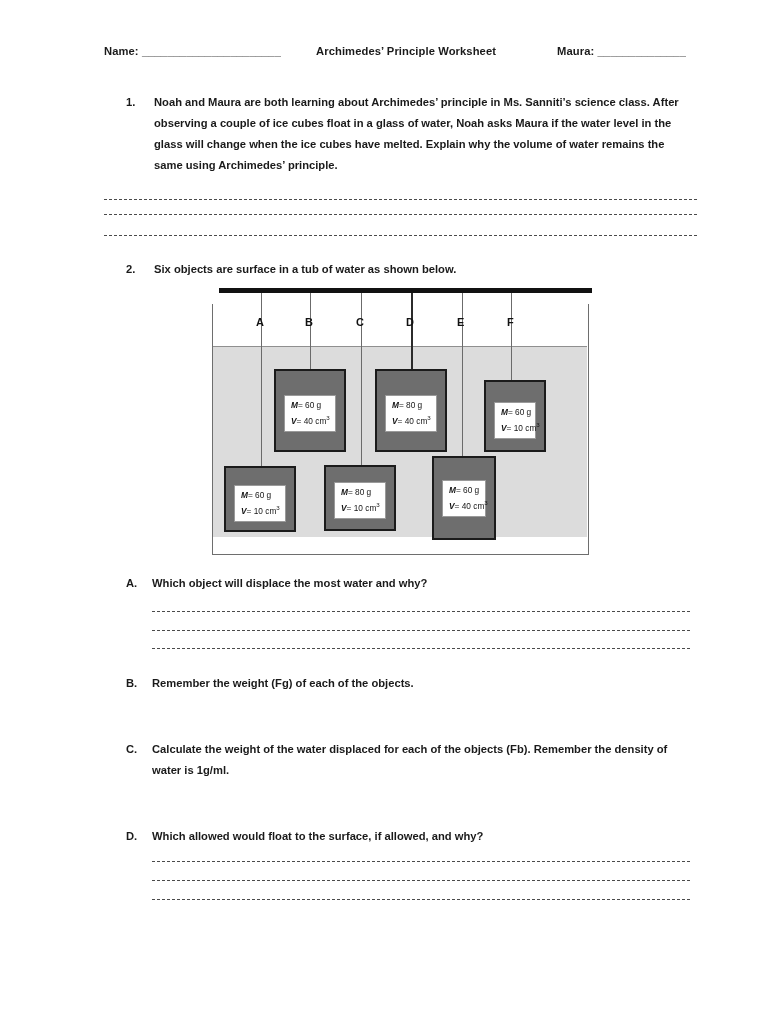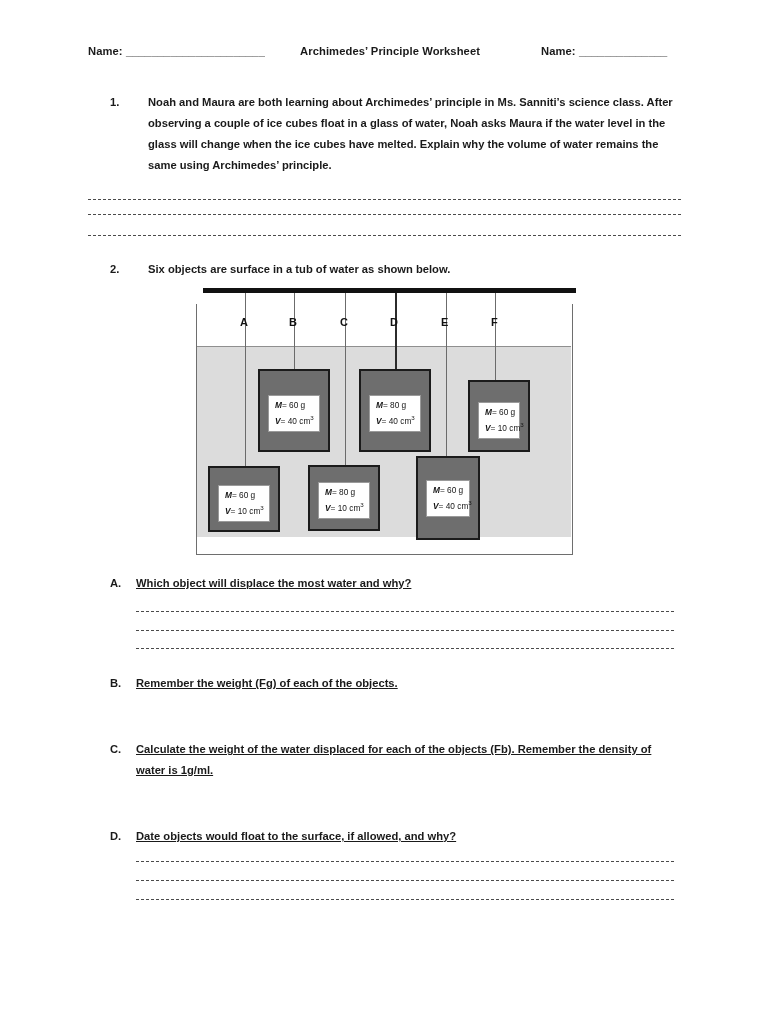--- a/index.html
+++ b/index.html
@@ -11,21 +11,21 @@
     width: 768px;
     height: 1024px;
     font-family: "Liberation Sans", sans-serif;
     color: #1a1a1a;
     position: relative;
     overflow: hidden;
   }
 
   .page {
     position: absolute;
-    left: 0; top: 0;
+    left: 16px; top: 0;
     width: 696px;
     height: 1024px;
   }
 
   
   .header-row {
     position: absolute;
     left: 88px;
     top: 45px;
     width: 594px;
@@ -46,21 +46,21 @@
     line-height: 21px;
   }
   .q-num {
     position: absolute;
     left: 0;
     top: 0;
     width: 26px;
     text-align: left;
   }
   .q-text {
-    margin-left: 38px;
+    margin-left: 28px;
     display: block;
   }
 
   #q1 { left: 110px; top: 92px; width: 570px; }
   #q2 { left: 110px; top: 259px; width: 570px; }
 
   .sub-block {
     position: absolute;
     font-size: 11.2px;
     font-weight: bold;
@@ -68,21 +68,20 @@
   }
   .sub-letter {
     position: absolute;
     left: 0;
     top: 0;
     width: 26px;
   }
   .sub-text {
     margin-left: 26px;
     display: block;
-    text-decoration: underline;
   }
   #subA { left: 110px; top: 573px; width: 565px; }
   #subB { left: 110px; top: 673px; width: 565px; }
   #subC { left: 110px; top: 739px; width: 565px; }
   #subD { left: 110px; top: 826px; width: 565px; }
 
   
   .rule {
     position: absolute;
     height: 0;
@@ -168,21 +167,21 @@
   .card sup { font-size: 6.2px; vertical-align: super; }
 </style>
 </head>
 <body>
 
 <div class="page">
 
   <div class="header-row">
     <span class="hdr-name">Name: ______________________</span>
     <span class="hdr-title">Archimedes’ Principle Worksheet</span>
-    <span class="hdr-date">Name: ______________</span>
+    <span class="hdr-date">Maura: ______________</span>
   </div>
 
   <div class="q-block" id="q1">
     <span class="q-num">1.</span>
     <span class="q-text">Noah and Maura are both learning about Archimedes’ principle in Ms. Sanniti’s science class. After observing a couple of ice cubes float in a glass of water, Noah asks Maura if the water level in the glass will change when the ice cubes have melted. Explain why the volume of water remains the same using Archimedes’ principle.</span>
   </div>
 
   <div class="rule rule-wide" style="top:199px"></div>
   <div class="rule rule-wide" style="top:214px"></div>
   <div class="rule rule-wide" style="top:235px"></div>
@@ -269,19 +268,19 @@
     <span class="sub-text">Remember the weight (Fg) of each of the objects.</span>
   </div>
 
   <div class="sub-block" id="subC">
     <span class="sub-letter">C.</span>
     <span class="sub-text">Calculate the weight of the water displaced for each of the objects (Fb). Remember the density of water is 1g/ml.</span>
   </div>
 
   <div class="sub-block" id="subD">
     <span class="sub-letter">D.</span>
-    <span class="sub-text">Date objects would float to the surface, if allowed, and why?</span>
+    <span class="sub-text">Which allowed would float to the surface, if allowed, and why?</span>
   </div>
   <div class="rule rule-ind" style="top:861px"></div>
   <div class="rule rule-ind" style="top:880px"></div>
   <div class="rule rule-ind" style="top:899px"></div>
 
 </div>
 
 </body></html>

